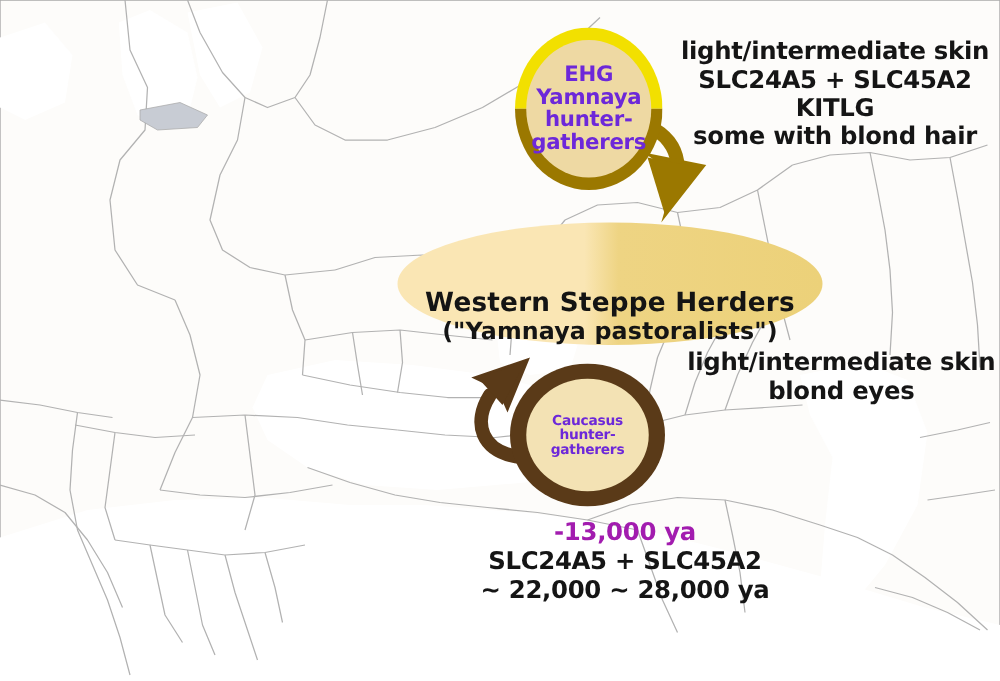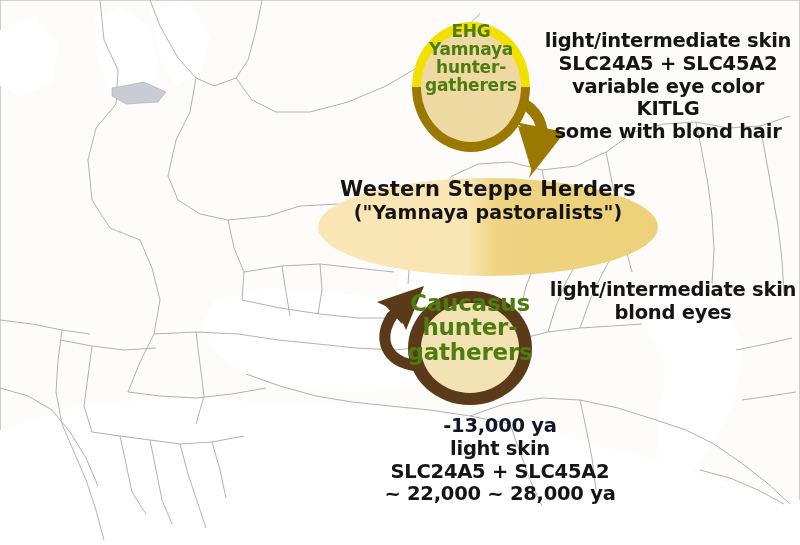--- a/index.html
+++ b/index.html
@@ -35,64 +35,64 @@
   .ehg-ring-bot::before{
     content:"";position:absolute;left:0;top:-65px;width:118px;height:130px;
     border-radius:50%;background:#9b7800;
   }
   .ehg-inner{
     position:absolute;left:9px;top:10px;width:100px;height:110px;
     border-radius:50%;background:#eed9a3;
   }
   .node-label{
     position:absolute;inset:0;display:flex;flex-direction:column;
-    align-items:center;
-    color:#4d7c0f;font-weight:700;line-height:1.06;text-align:center;
+    align-items:center;justify-content:center;
+    color:#6d28d9;font-weight:700;line-height:1.06;text-align:center;
     font-family:"DejaVu Sans", sans-serif;
   }
   #ehg-node .node-label{font-size:17px;letter-spacing:-.2px;}
 
   #chg-node{left:408px;top:291px;width:124px;height:114px;}
   .chg-ring{
     position:absolute;inset:0;border-radius:50%;background:#5a3a18;
   }
   .chg-inner{
     position:absolute;left:13px;top:12px;width:98px;height:90px;
     border-radius:50%;background:#f3e2b4;
   }
-  #chg-node .node-label{font-size:23px;letter-spacing:-.2px;}
+  #chg-node .node-label{font-size:11px;letter-spacing:-.2px;}
 
   
   #wsh-ellipse{
     position:absolute;left:318px;top:178px;width:340px;height:98px;
     border-radius:50%;
     background:linear-gradient(to right,#fae6b4 0%,#fae6b4 44%,#eed483 52%,#ecd179 100%);
   }
   #wsh-label{
     position:absolute;left:318px;top:178px;width:340px;height:98px;
-    display:flex;flex-direction:column;align-items:center;justify-content:flex-start;
+    display:flex;flex-direction:column;align-items:center;justify-content:flex-end;
     color:#141414;font-weight:700;line-height:1.12;text-align:center;
   }
   #wsh-label .l1{font-size:21px;letter-spacing:.2px;}
   #wsh-label .l2{font-size:19px;letter-spacing:.1px;}
 
   
   #arrow-layer{position:absolute;inset:0;pointer-events:none;}
   #arrow-layer svg{display:block;width:800px;height:545px;}
 
   
   .annot{
     position:absolute;color:#151515;font-weight:700;
     text-align:center;line-height:1.17;
     font-family:"DejaVu Sans", sans-serif;
   }
   #annot-ehg{left:536px;top:30px;width:264px;font-size:19.5px;letter-spacing:-.25px;}
   #annot-chg{left:548px;top:279px;width:250px;font-size:19.5px;letter-spacing:-.25px;}
   #annot-bottom{left:340px;top:415px;width:320px;font-size:19.5px;letter-spacing:-.25px;}
-  #annot-bottom .hl{color:#0f172a;}
+  #annot-bottom .hl{color:#a21caf;}
 </style>
 </head>
 <body>
 
 <div id="stage">
 
   <div id="map-layer">
     <svg viewBox="0 0 800 545" xmlns="http://www.w3.org/2000/svg">
       <rect x="0" y="0" width="800" height="545" fill="#ffffff"></rect>
 
@@ -225,30 +225,28 @@
     <div class="node-label">
       <span>Caucasus</span>
       <span>hunter-</span>
       <span>gatherers</span>
     </div>
   </div>
 
   <div id="annot-ehg" class="annot">
     <div>light/intermediate skin</div>
     <div>SLC24A5 + SLC45A2</div>
-    <div>variable eye color</div>
     <div>KITLG</div>
     <div>some with blond hair</div>
   </div>
 
   <div id="annot-chg" class="annot">
     <div>light/intermediate skin</div>
     <div>blond eyes</div>
   </div>
 
   <div id="annot-bottom" class="annot">
     <div class="hl">-13,000 ya</div>
-    <div>light skin</div>
     <div>SLC24A5 + SLC45A2</div>
     <div>~ 22,000  ~ 28,000 ya</div>
   </div>
 
 </div>
 
 </body></html>

